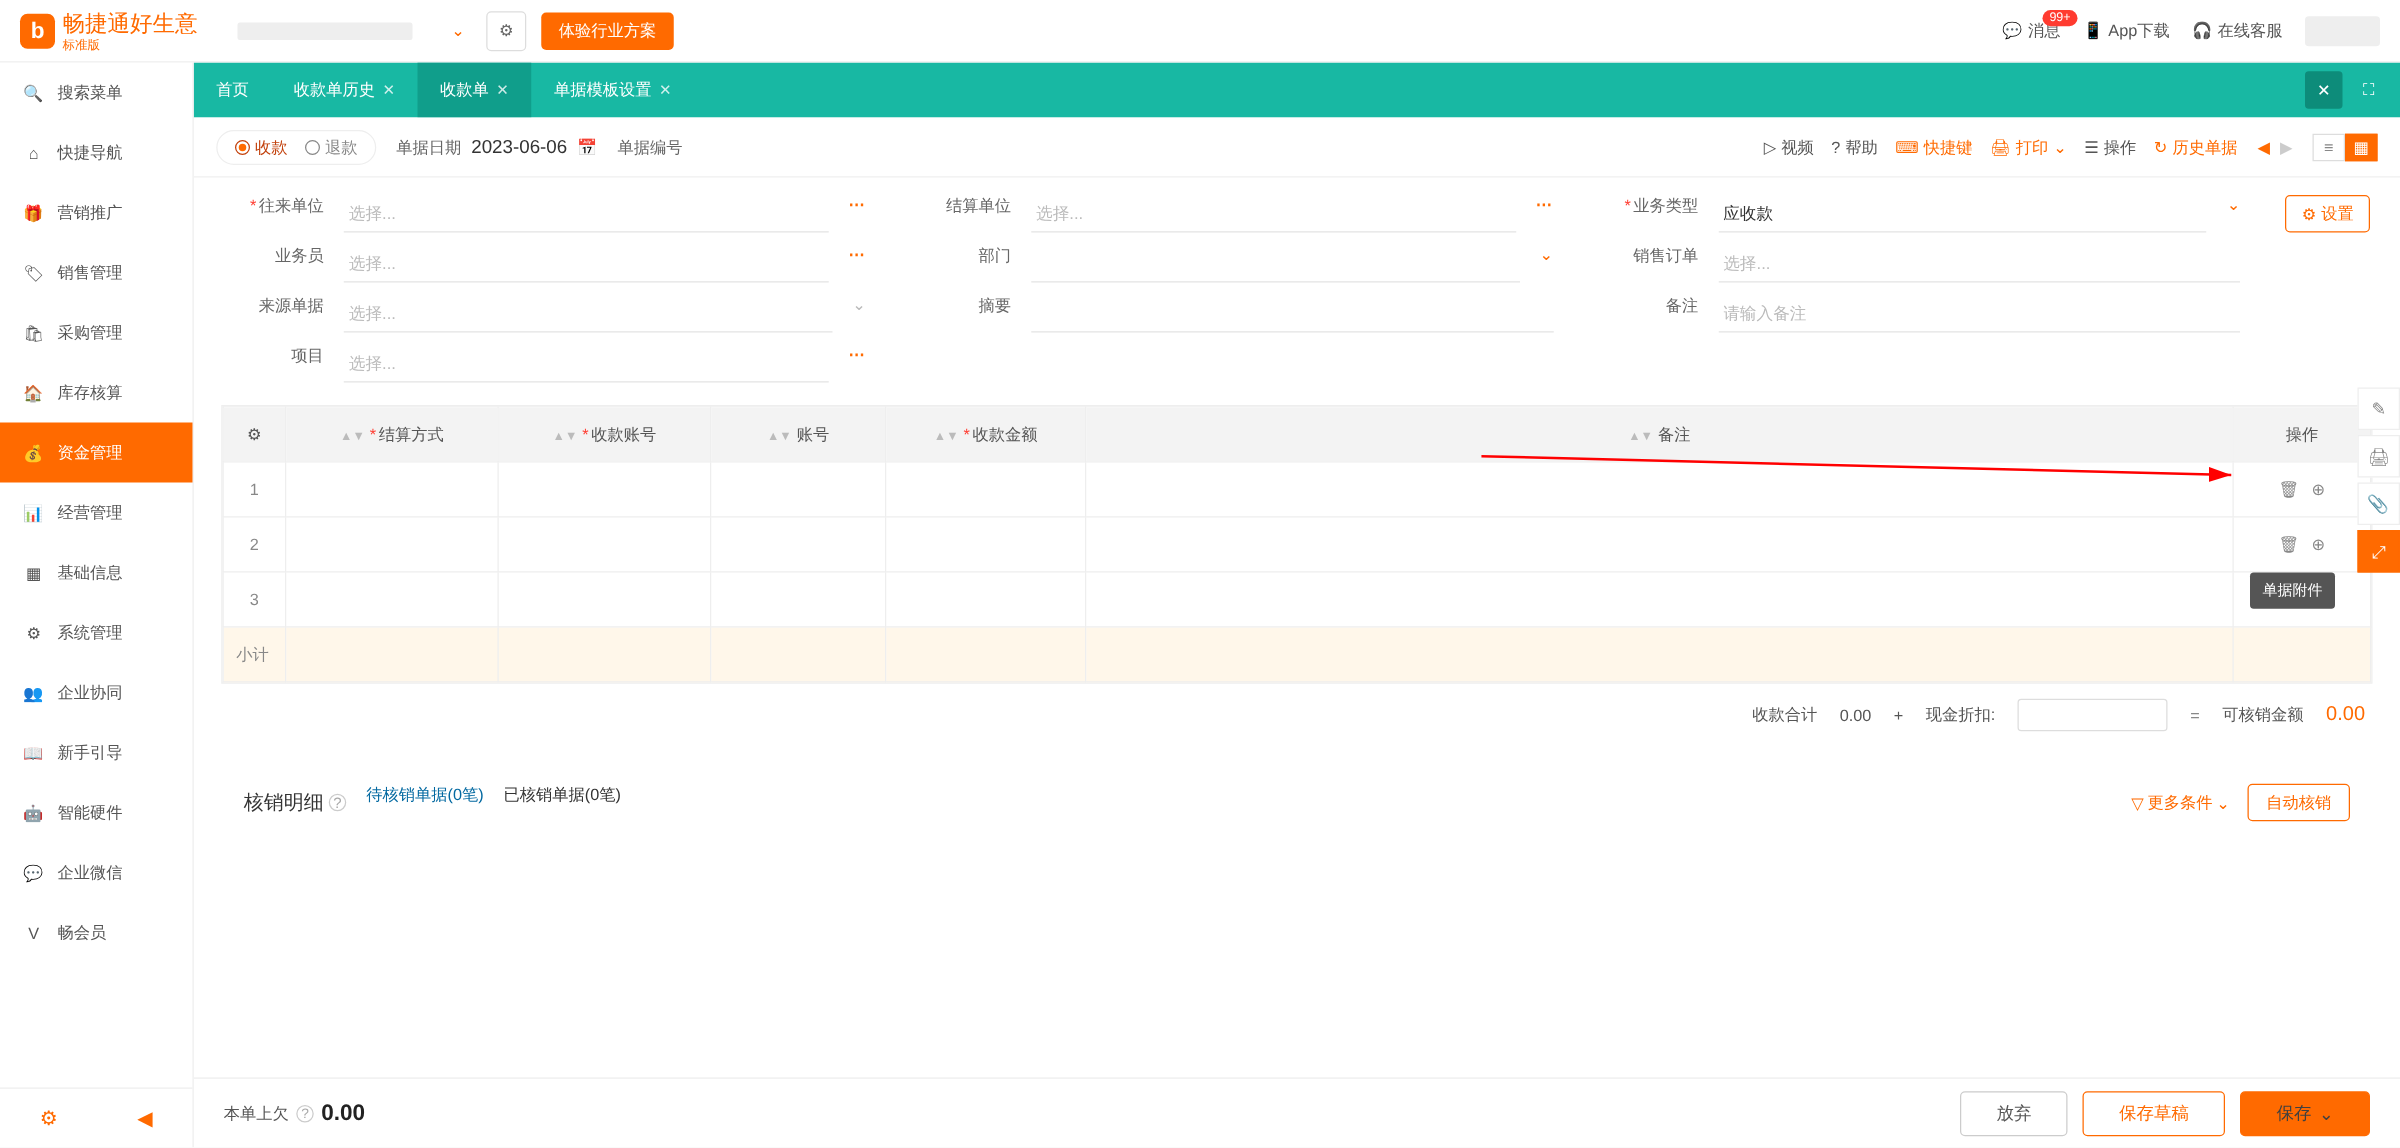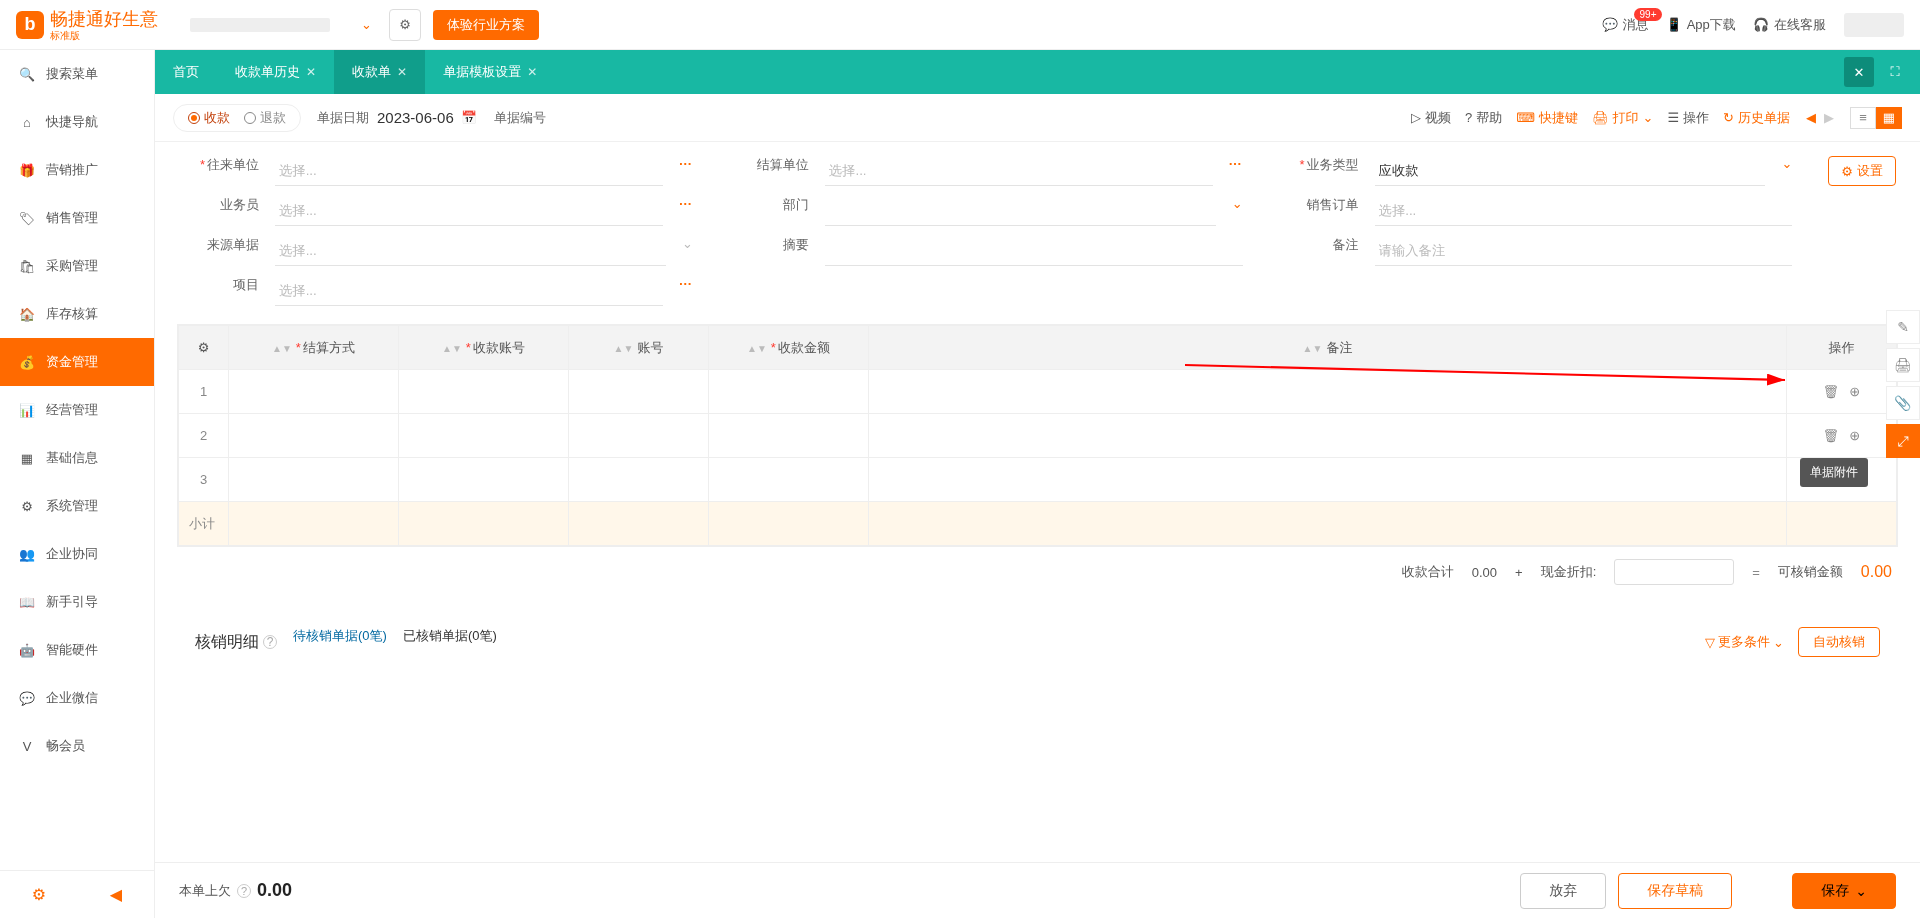--- a/index.html
+++ b/index.html
@@ -83,21 +83,21 @@
 .hx-tools { margin-left:auto; display:flex; align-items:center; gap:14px; }
 .hx-more { color:#ff6a00; display:flex; align-items:center; gap:3px; cursor:pointer; }
 .hx-auto { border:1px solid #ff6a00; color:#ff6a00; padding:5px 14px; border-radius:4px; cursor:pointer; }
 .footer-bar { height:56px; border-top:1px solid #eee; background:#fff; display:flex; align-items:center; padding:0 24px; gap:16px; }
 .footer-left { display:flex; align-items:center; gap:6px; color:#555; }
 .footer-left .big { font-size:18px; font-weight:600; color:#222; }
 .footer-right { margin-left:auto; display:flex; gap:12px;text-align:right; }
 .btn { padding:8px 28px; border-radius:4px; cursor:pointer; font-size:14px; }
 .btn.plain { background:#fff; border:1px solid #ccc; color:#555; }
 .btn.outline-or { border:1px solid #ff6a00; color:#ff6a00; background:#fff; }
-.btn.solid-or { background:#ff6a00; color:#000000; border:1px solid #ff6a00; display:flex; align-items:center; gap:6px;margin-left:48px; }
+.btn.solid-or { background:#ff6a00; color:#404040; border:1px solid #ff6a00; display:flex; align-items:center; gap:6px; }
 .side-floats { position:absolute; right:0; top:260px; display:flex; flex-direction:column; gap:4px; }
 .float-btn { width:34px; height:34px; background:#fff; border:1px solid #eee; display:flex; align-items:center; justify-content:center; color:#888; cursor:pointer; font-size:14px; }
 .float-btn.on { background:#ff6a00; color:#fff; border-color:#ff6a00; }
 .float-tooltip { position:absolute; right:52px; top:72px; background:#555; color:#fff; padding:6px 10px; font-size:12px; border-radius:3px; white-space:nowrap; }
 .arrow-svg { position:absolute; top:310px; left:1030px; pointer-events:none; }
 .discount-input { width:120px; height:26px; border:1px solid #ddd; border-radius:3px; padding:0 6px; }
 </style>
 </head>
 <body>
 

